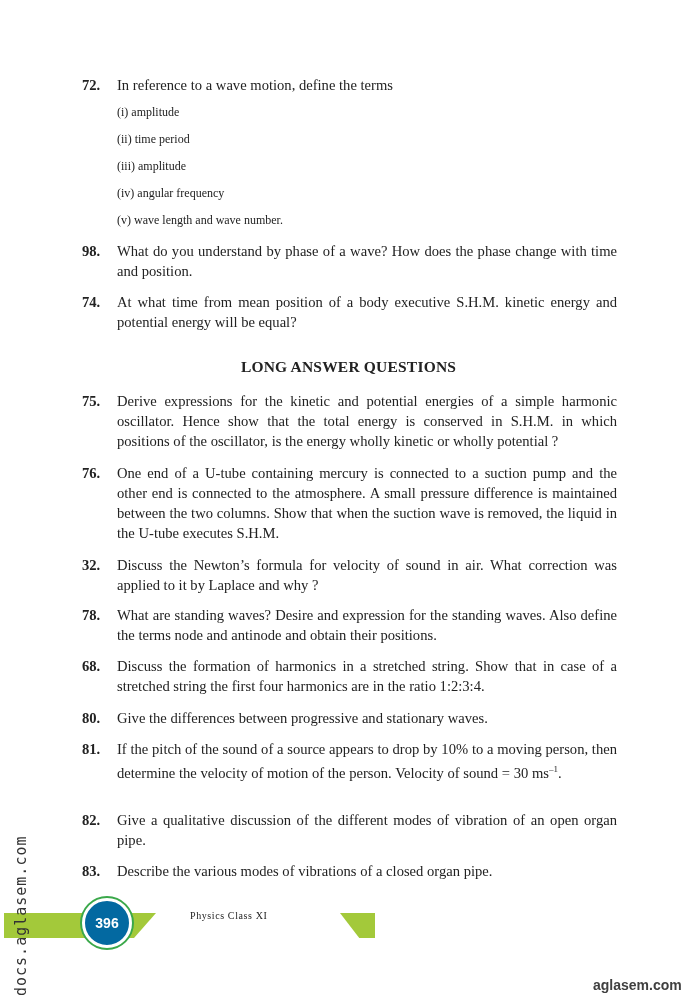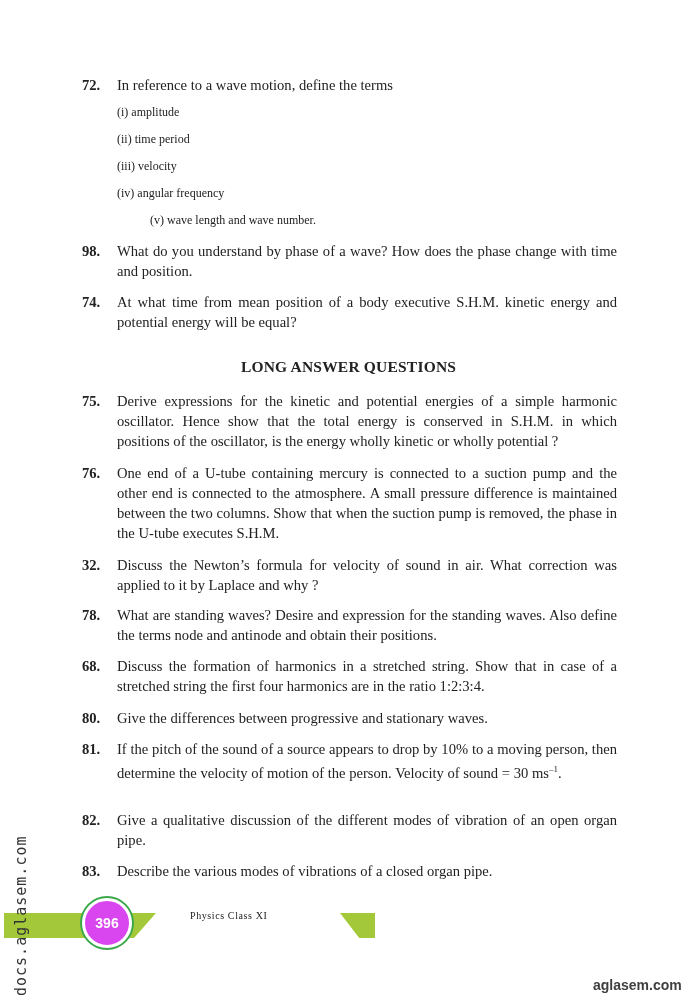--- a/index.html
+++ b/index.html
@@ -10,64 +10,64 @@
   .q .num { position:absolute; left:0; top:0; font-weight:bold; }
   .q .text { position:absolute; left:35px; width:500px; text-align:justify; }
   .sub { position:absolute; left:113px; font-size:12px; line-height:20px; }
   .heading { position:absolute; left:0; width:689px; top:358px; text-align:center; font-weight:bold; font-size:15.5px; letter-spacing:0.2px; }
   .watermark-side { position:absolute; left:8px; top:996px; transform-origin:left top; transform:rotate(-90deg);
          font-family:"DejaVu Sans Mono", monospace; font-size:15px; color:#333; letter-spacing:1px; white-space:nowrap; }
   .footer-bar-left { position:absolute; left:0; top:913px; width:130px; height:25px; background:#a3c93a; }
   .footer-bar-left-tip { position:absolute; left:130px; top:913px; width:0; height:0;
         border-top:25px solid #a3c93a; border-right:22px solid transparent; }
   .page-circle { position:absolute; left:78px; top:898px; width:44px; height:44px; border-radius:50%;
-        background:#d946ef; border:3px solid #ffffff; box-shadow:0 0 0 2px #3aa84a; 
+        background:#0369a1; border:3px solid #ffffff; box-shadow:0 0 0 2px #3aa84a; 
         display:flex; align-items:center; justify-content:center; }
   .page-circle span { font-family:"Liberation Sans", sans-serif; font-weight:bold; color:#fff; font-size:14px; }
   .footer-title { position:absolute; left:186px; top:910px; font-size:10px; letter-spacing:0.6px; }
   .footer-wedge { position:absolute; left:336px; top:913px; width:35px; height:25px; background:#a3c93a;
         clip-path:polygon(0 0, 100% 0, 100% 100%, 55% 100%); }
   .brand { position:absolute; left:589px; top:977px; font-family:"Liberation Sans", sans-serif; font-weight:bold; font-size:14px; color:#404040; }
   sup { font-size:9px; }
 </style>
 </head>
 <body>
 
 <div class="page">
 
   <div class="q" style="top:75px;">
     <span class="num">72.</span>
     <span class="text">In reference to a wave motion, define the terms</span>
   </div>
   <div class="sub" style="top:102px;">(i)   amplitude</div>
   <div class="sub" style="top:129px;">(ii) time period</div>
-  <div class="sub" style="top:156px;">(iii) velocity</div>
+  <div class="sub" style="top:156px;">(iii) amplitude</div>
   <div class="sub" style="top:183px;">(iv) angular frequency</div>
-  <div class="sub" style="top:210px;margin-left:33px;">(v)  wave length and wave number.</div>
+  <div class="sub" style="top:210px;">(v)  wave length and wave number.</div>
 
   <div class="q" style="top:241px;">
     <span class="num">98.</span>
     <span class="text">What do you understand by phase of a wave? How does the phase change with time and position.</span>
   </div>
 
   <div class="q" style="top:292px;">
     <span class="num">74.</span>
     <span class="text">At what time from mean position of a body executive S.H.M. kinetic energy and potential energy will be equal?</span>
   </div>
 
   <div class="heading">LONG ANSWER QUESTIONS</div>
 
   <div class="q" style="top:391px;">
     <span class="num">75.</span>
     <span class="text">Derive expressions for the kinetic and potential energies of a simple harmonic oscillator. Hence show that the total energy is conserved in S.H.M. in which positions of the oscillator, is the energy wholly kinetic or wholly potential ?</span>
   </div>
 
   <div class="q" style="top:463px;">
     <span class="num">76.</span>
-    <span class="text">One end of a U-tube containing mercury is connected to a suction pump and the other end is connected to the atmosphere. A small pressure difference is maintained between the two columns. Show that when the suction pump is removed, the phase in the U-tube executes S.H.M.</span>
+    <span class="text">One end of a U-tube containing mercury is connected to a suction pump and the other end is connected to the atmosphere. A small pressure difference is maintained between the two columns. Show that when the suction wave is removed, the liquid in the U-tube executes S.H.M.</span>
   </div>
 
   <div class="q" style="top:555px;">
     <span class="num">32.</span>
     <span class="text">Discuss the Newton’s formula for velocity of sound in air. What correction was applied to it by Laplace and why ?</span>
   </div>
 
   <div class="q" style="top:605px;">
     <span class="num">78.</span>
     <span class="text">What are standing waves? Desire and expression for the standing waves. Also define the terms node and antinode and obtain their positions.</span>

